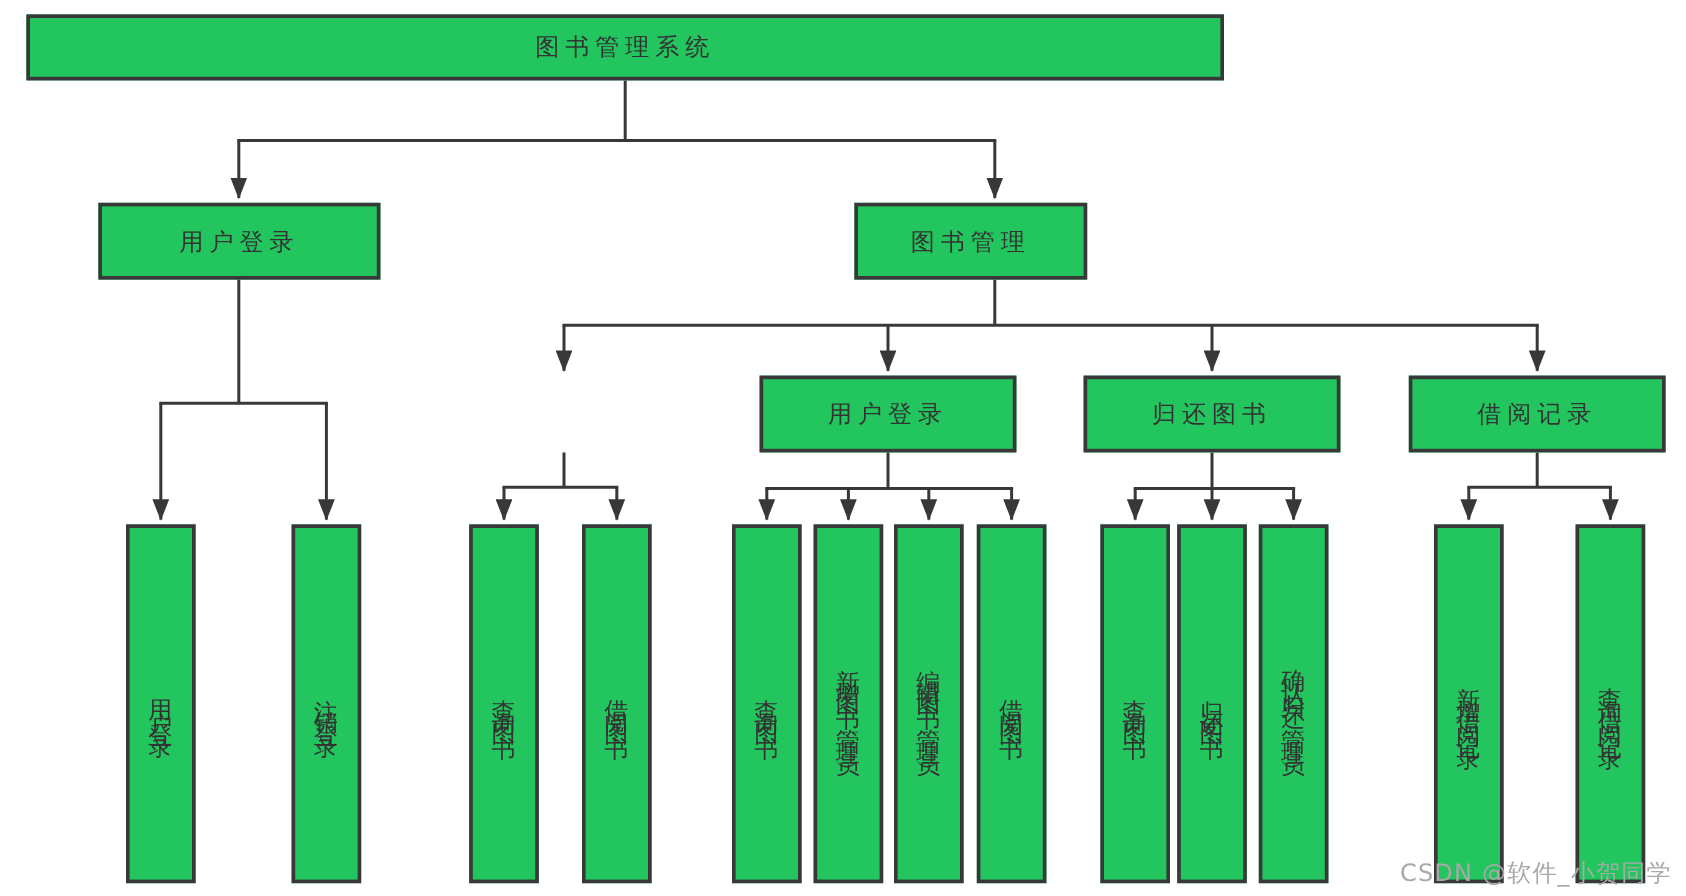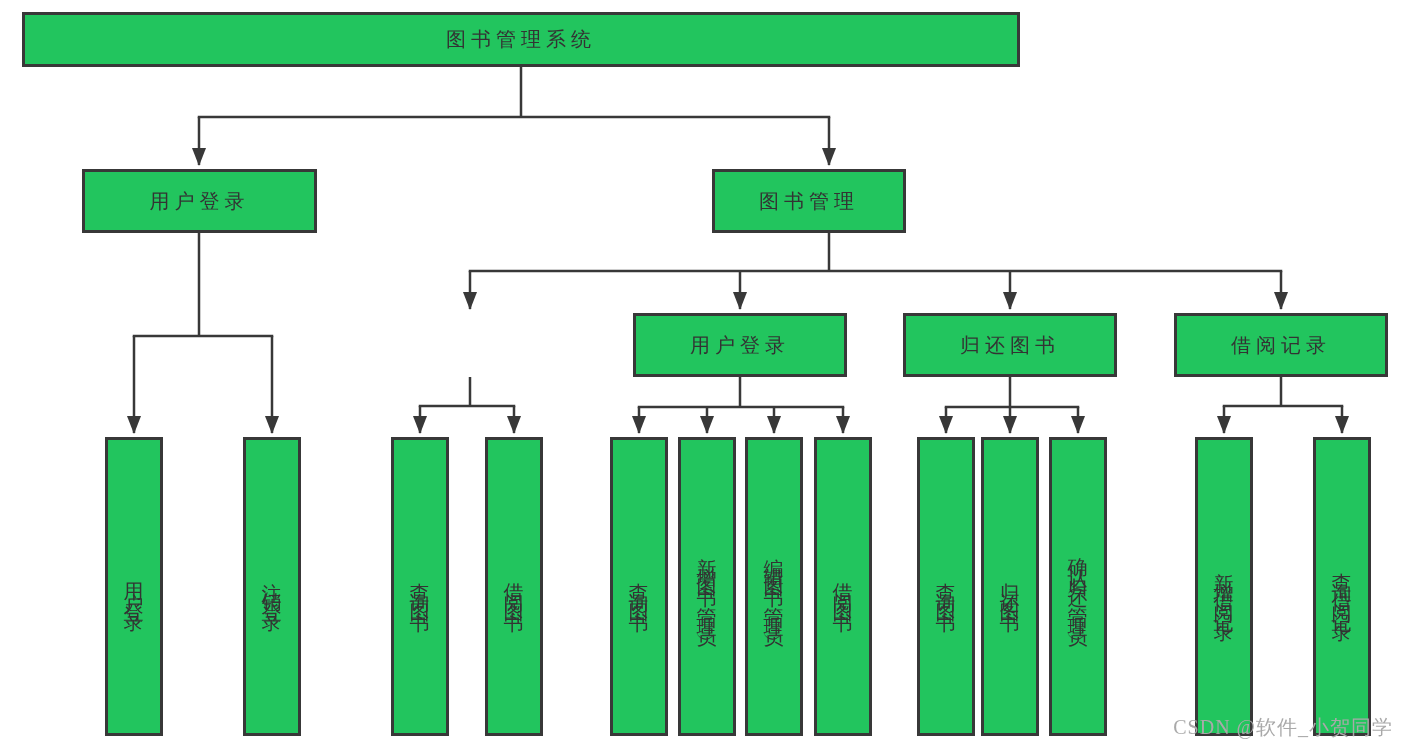--- a/index.html
+++ b/index.html
@@ -66,21 +66,20 @@
   .l13 { left: 1313px; }
   .watermark {
     position: absolute;
     right: 12px;
     bottom: 6px;
     font-size: 20px;
     letter-spacing: 1px;
     color: #a9a9a9;
     z-index: 2;
     white-space: nowrap;
-    font-family: Liberation Serif, serif;
   }
 </style>
 </head>
 <body>
 
 <div class="canvas">
 
   <svg class="connectors" viewBox="0 0 1405 747" xmlns="http://www.w3.org/2000/svg">
     <defs>
       <marker id="ah" viewBox="0 0 18 14" refX="17" refY="7" markerWidth="18" markerHeight="14" orient="auto" markerUnits="userSpaceOnUse">

